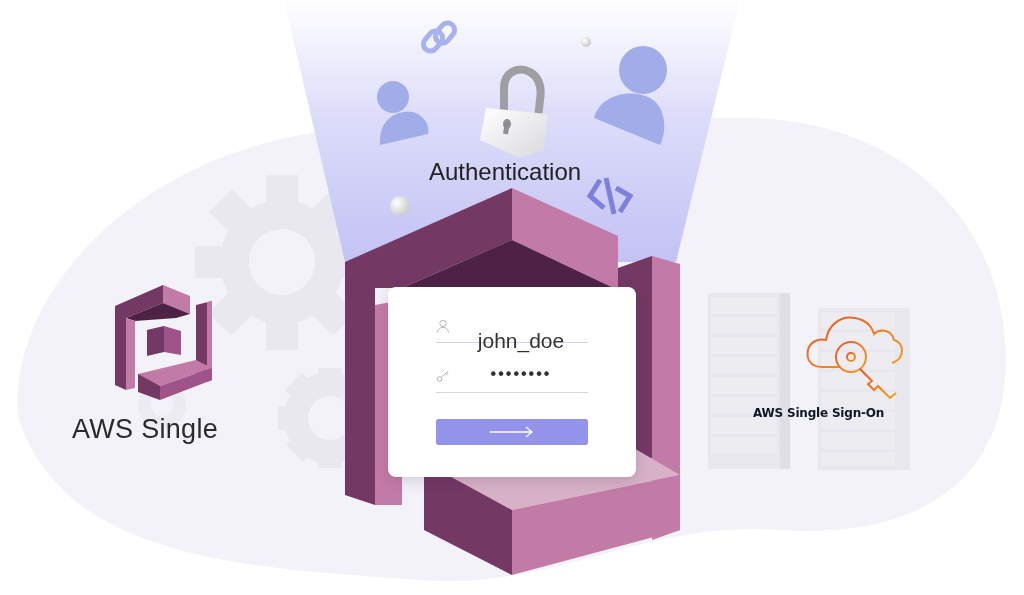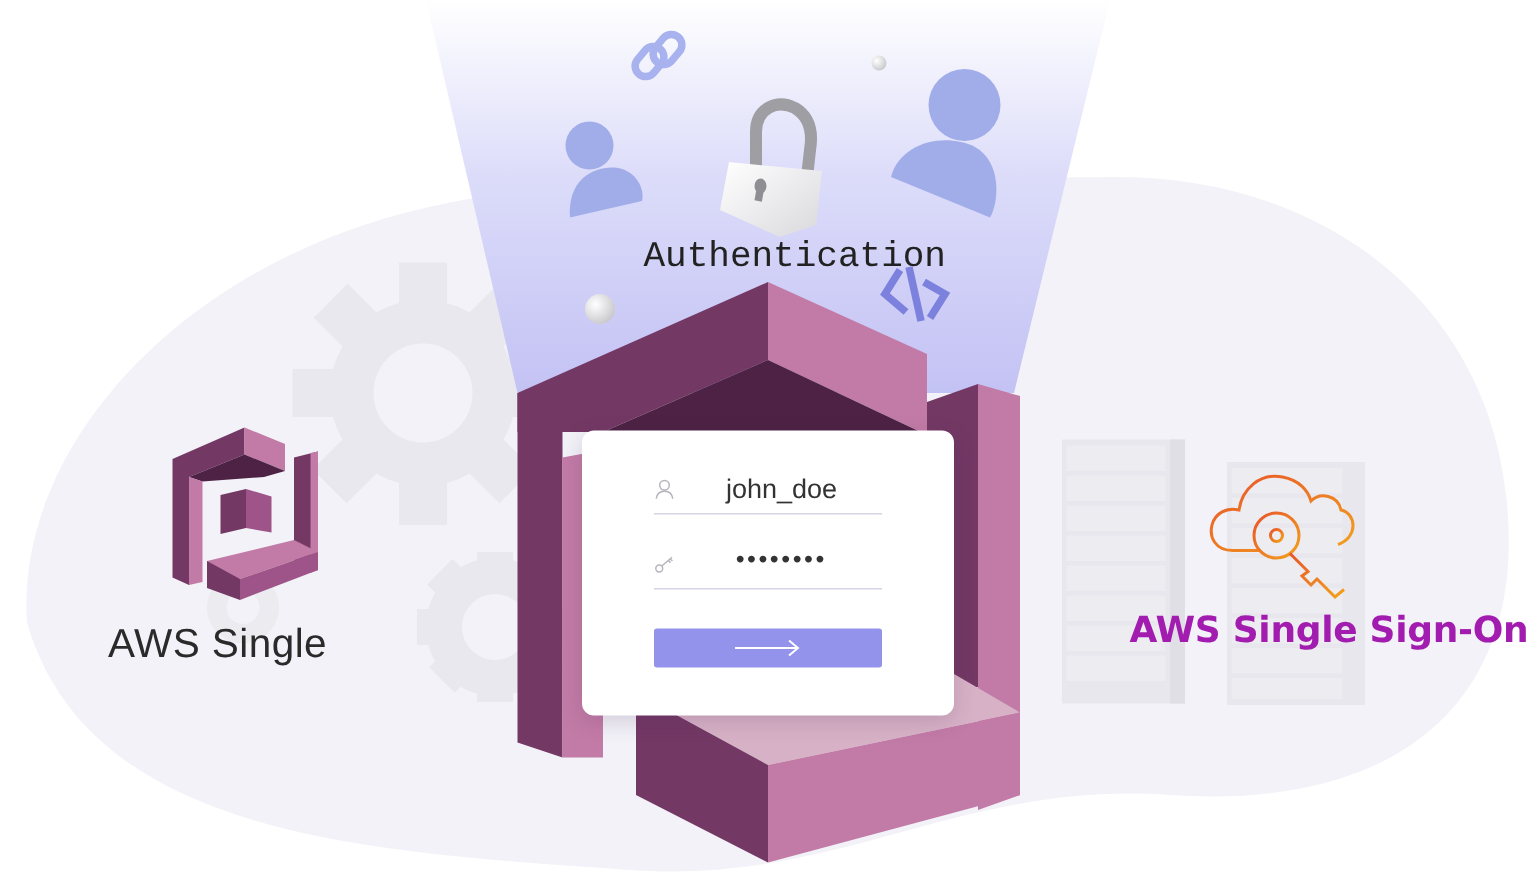--- a/index.html
+++ b/index.html
@@ -7,45 +7,45 @@
     body { position: relative; font-family: "Liberation Sans", sans-serif; }
     .scene { position: absolute; left: 0; top: 0; width: 1024px; height: 595px; }
 
     .label-cognito {
       position: absolute; left: 72px; top: 414px;
       font-size: 27px; color: #2a2a2a; letter-spacing: 0.3px;
       font-family: "Liberation Sans", sans-serif;
     }
     .label-sso {
       position: absolute; left: 753px; top: 406px;
-      font-size: 24px; font-weight: bold; color: #a21caf;
+      font-size: 12px; font-weight: bold; color: #0f172a;
       font-family: "DejaVu Sans", sans-serif; letter-spacing: -0.2px;
     }
     .label-auth {
       position: absolute; left: 429px; top: 158px;
       font-size: 24px; color: #222222;
-      font-family: Liberation Mono, monospace;
+      font-family: Liberation Sans, sans-serif;
     }
 
     .login-card {
       position: absolute; left: 388px; top: 287px;
       width: 248px; height: 190px;
       background: #ffffff; border-radius: 8px;
       box-shadow: 0 4px 14px rgba(80, 40, 90, 0.18);
     }
     .field {
       position: absolute; left: 48px; width: 152px; height: 32px;
       border-bottom: 1px solid #d6d4e4;
     }
     .field.user { top: 24px; }
     .field.pass { top: 74px; }
     .field .ficon { position: absolute; left: 0; top: 8px; width: 14px; height: 14px; }
     .field .fval {
-      position: absolute; left: 0; right: 0; top: 5px;
-      text-align: center; font-size: 18px; color: #333333;
+      position: absolute; left: 0; right: 0; top: 18px;
+      text-align: center; font-size: 21px; color: #333333;
       font-family: "Liberation Sans", sans-serif; padding-left: 18px;
     }
     .field.pass .fval { font-size: 16px; letter-spacing: 2px; top: 4px; font-weight: bold; }
     .submit-btn {
       position: absolute; left: 48px; top: 132px;
       width: 152px; height: 26px; background: #9393ec;
       border-radius: 2px; cursor: pointer;
     }
     .submit-btn svg { position: absolute; left: 54px; top: 7px; }
   </style>

